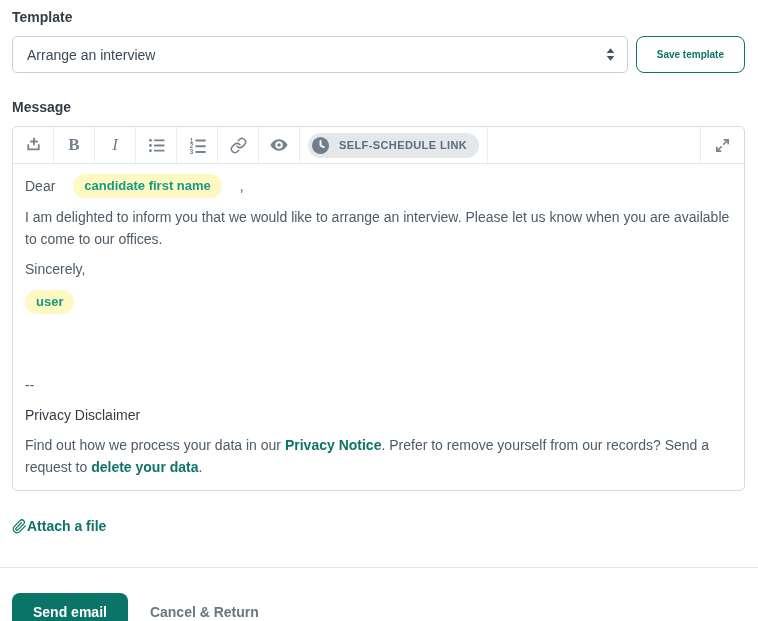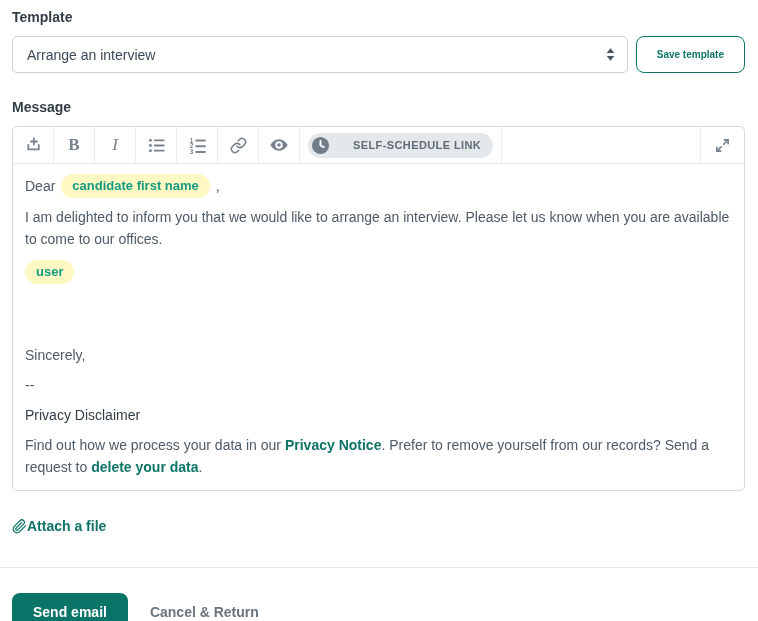--- a/index.html
+++ b/index.html
@@ -50,34 +50,34 @@
   }
   .tb-btn svg { display: block; }
   .tb-bold { font-family: "Liberation Serif", serif; font-weight: 700; font-size: 17px; color: #77828e; }
   .tb-italic { font-family: "Liberation Serif", serif; font-style: italic; font-size: 17px; color: #77828e; }
   .tb-pill-cell {
     display: flex; align-items: center; padding: 0 8px;
     border-right: 1px solid #e9edf0; background: none; border-top: none; border-bottom: none; border-left: none;
     cursor: pointer;
   }
   .ss-pill {
-    display: inline-flex; align-items: center; gap: 23px;
+    display: inline-flex; align-items: center; gap: 9px;
     background: #e4e8eb; border-radius: 999px;
     padding: 3px 12px 3px 3px;
   }
   .ss-pill .label {
     font-size: 11px; font-weight: 700; letter-spacing: .4px; color: #5f6b77;
     white-space: nowrap;
   }
   .tb-spacer { flex: 1; border-right: 1px solid #e9edf0; }
   .tb-expand { width: 43px; border-right: none; }
   
   .content { padding: 10px 12px 12px 12px; font-size: 14px; line-height: 22px; cursor: text; }
   .content p { margin: 0 0 8px 0; }
-  .line-greeting { display: flex; align-items: center; gap: 6px; }
+  .line-greeting { display: flex; align-items: center; gap: 18px; }
   .tag {
     display: inline-flex; align-items: center;
     background: #fef9c3; color: #179a84;
     font-weight: 700; font-size: 13px;
     border-radius: 999px; padding: 4px 11px;
     line-height: 16px; cursor: pointer;
   }
   .sig-tag { margin-top: 2px; margin-bottom: 52px; }
   .sep-line { margin-bottom: 8px; }
   .privacy-head { font-weight: 400; color: #323d47; margin-bottom: 8px; }
@@ -213,24 +213,24 @@
       </button>
     </div>
 
     <div class="content">
       <p class="line-greeting">
         <span>Dear</span>
         <span class="tag">candidate first name</span>
         <span>,</span>
       </p>
       <p>I am delighted to inform you that we would like to arrange an interview. Please let us know when you are available to come to our offices.</p>
+      <p>Sincerely,</p>
       <p>
         <span class="tag sig-tag">user</span>
       </p>
-      <p>Sincerely,</p>
       <p class="sep-line">--</p>
       <p class="privacy-head">Privacy Disclaimer</p>
       <div class="privacy">
         <p>
           <span>Find out how we process your data in our </span><a class="t-link">Privacy Notice</a><span>. Prefer to remove yourself from our records? Send a request to </span><a class="t-link">delete your data</a><span>.</span>
         </p>
       </div>
     </div>
   </div>
 

